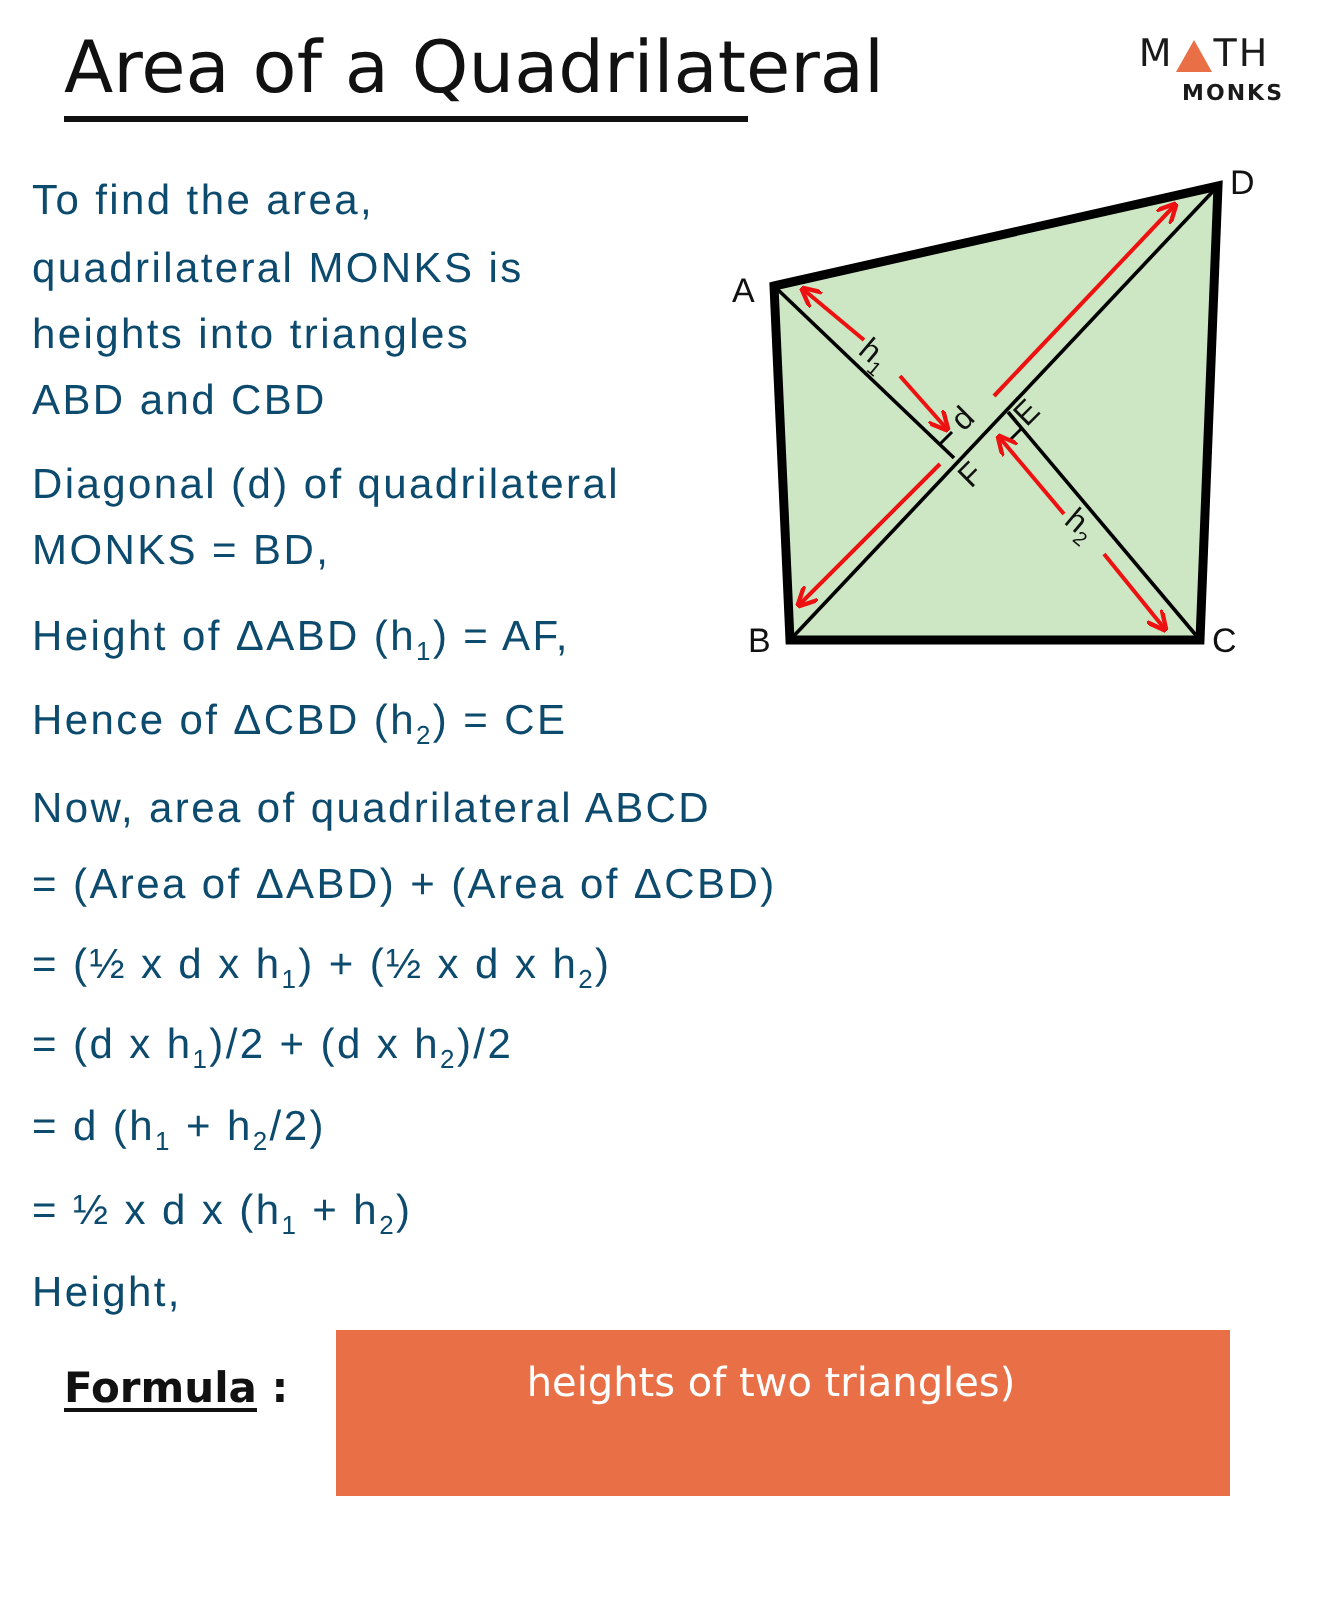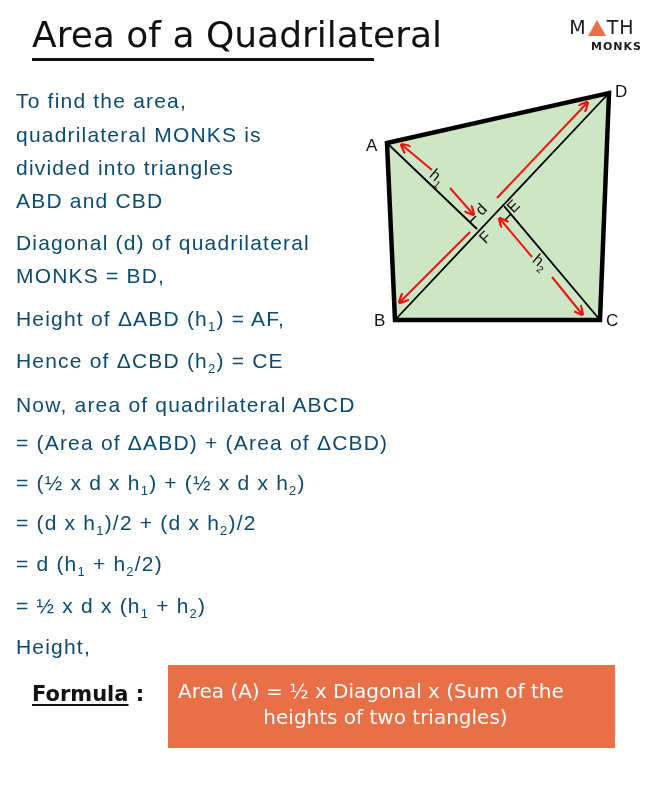--- a/index.html
+++ b/index.html
@@ -55,39 +55,38 @@
   <div class="logo-top">
     <span>M</span>
     <span class="logo-tri"></span>
     <span>TH</span>
   </div>
   <div class="logo-bottom">MONKS</div>
 </div>
 
 <div class="line" style="top:89px">To find the area,</div>
 <div class="line" style="top:123px">quadrilateral MONKS is</div>
-<div class="line" style="top:156px">divided into triangles</div>
+<div class="line" style="top:156px">heights into triangles</div>
 <div class="line" style="top:189px">ABD and CBD</div>
 
 <div class="line" style="top:231px">Diagonal (d) of quadrilateral</div>
 <div class="line" style="top:264px">MONKS = BD,</div>
 <div class="line" style="top:307px"><span>Height of ΔABD (h</span><sub>1</sub><span>) = AF,</span></div>
 <div class="line" style="top:349px"><span>Hence of ΔCBD (h</span><sub>2</sub><span>) = CE</span></div>
 
 <div class="line" style="top:393px">Now, area of quadrilateral ABCD</div>
 <div class="line" style="top:431px">= (Area of ΔABD) + (Area of ΔCBD)</div>
 <div class="line" style="top:471px"><span>= (½ x d x h</span><sub>1</sub><span>) + (½ x d x h</span><sub>2</sub><span>)</span></div>
 <div class="line" style="top:511px"><span>= (d x h</span><sub>1</sub><span>)/2 + (d x h</span><sub>2</sub><span>)/2</span></div>
 <div class="line" style="top:552px"><span>= d (h</span><sub>1</sub><span> + h</span><sub>2</sub><span>/2)</span></div>
 <div class="line" style="top:594px"><span>= ½ x d x (h</span><sub>1</sub><span> + h</span><sub>2</sub><span>)</span></div>
 <div class="line" style="top:635px">Height,</div>
 
 <div class="formula-label"><span class="u">Formula</span><span> :</span></div>
 <div class="formula-box">
-  <span class="l1">Area (A) = ½ x Diagonal x (Sum of the</span>
   <span class="l2">heights of two triangles)</span>
 </div>
 
 <svg class="diagram" width="661" height="800" viewBox="0 0 661 800">
   <defs>
     <marker id="ah" viewBox="0 0 10 10" refX="8" refY="5" markerWidth="5" markerHeight="5" orient="auto-start-reverse">
       <path d="M0,0 L10,5 L0,10" fill="none" stroke="#ee1111" stroke-width="2.2"></path>
     </marker>
   </defs>
   <polygon points="387,143 609,93 600,320 395,320" fill="#cde6c3" stroke="#000" stroke-width="4.5" stroke-linejoin="miter"></polygon>

